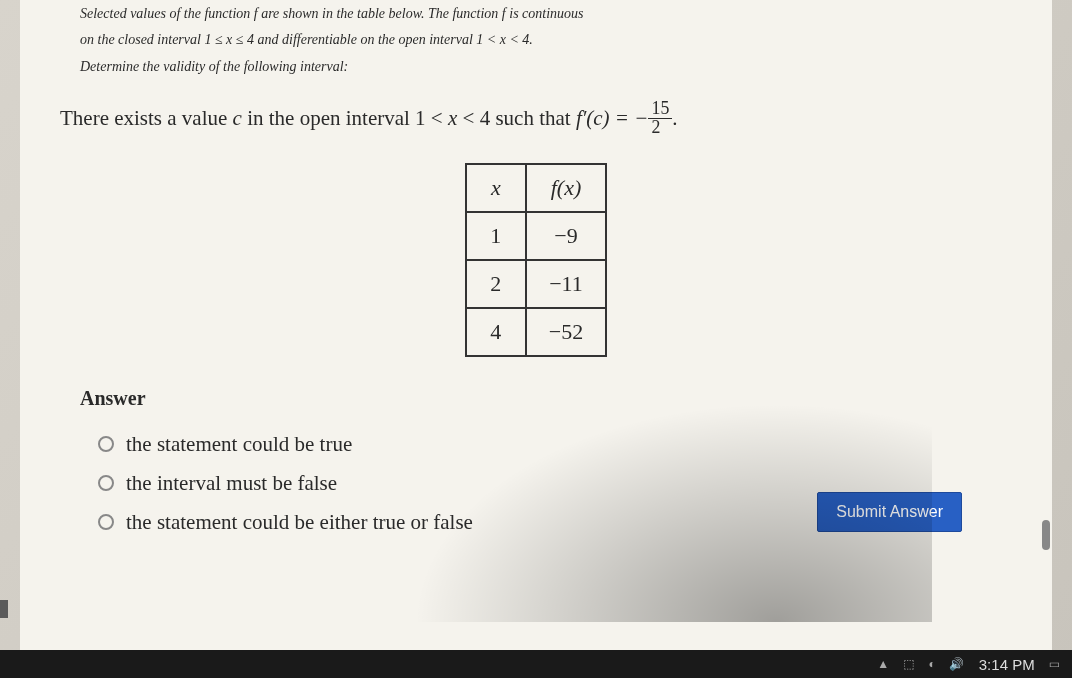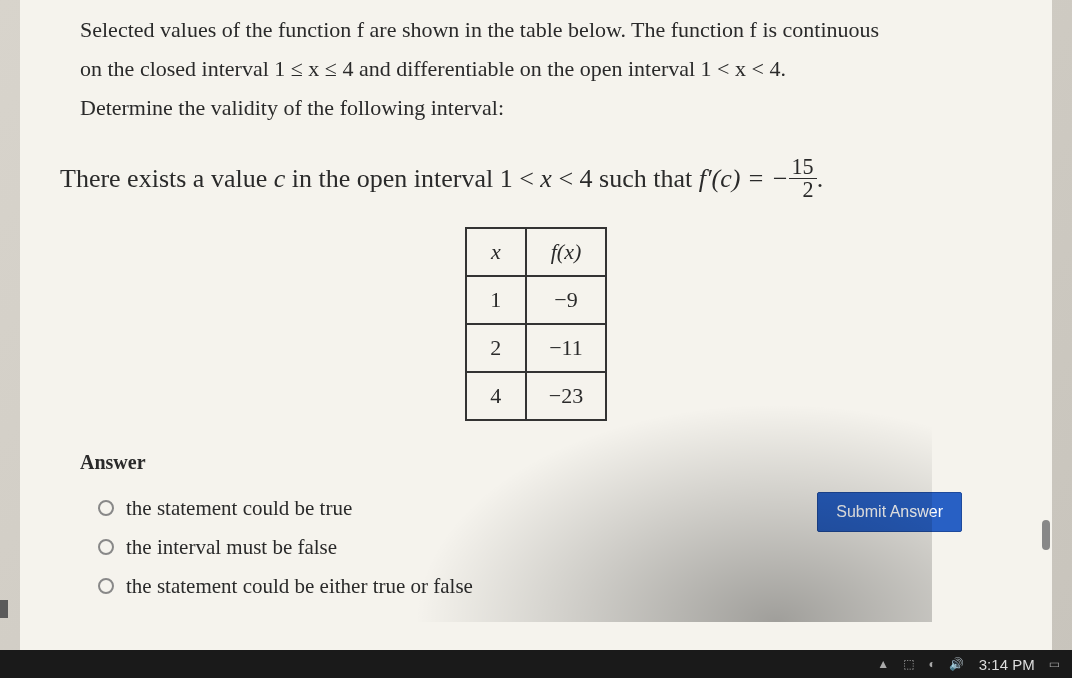--- a/index.html
+++ b/index.html
@@ -17,30 +17,31 @@
     }
     .page {
       background: #f5f3ed;
       margin: 0 20px;
       padding: 0 60px 20px 60px;
       height: 650px;
       color: #2a2a2a;
       position: relative;
     }
     .problem-text {
-      font-size: 22px;
+      font-size: 14px;
       line-height: 1.6;
-      padding-top: 12px;
+      padding-top: 3px;
+      font-style: italic;
     }
     .problem-text p {
       margin-bottom: 4px;
     }
     .statement {
-      font-size: 26px;
-      margin-top: 32px;
+      font-size: 21px;
+      margin-top: 24px;
       margin-bottom: 24px;
       margin-left: -20px;
     }
     .ital { font-style: italic; }
     .table-wrap {
       display: flex;
       justify-content: center;
       margin: 18px 0 30px 0;
     }
     table.data {
@@ -93,21 +94,21 @@
       border: 1px solid #1e4a9c;
       padding: 10px 18px;
       font-size: 16px;
       font-family: Arial, sans-serif;
       cursor: pointer;
       border-radius: 2px;
     }
     .frac {
       display: inline-block;
       vertical-align: middle;
-      text-align: right;
+      text-align: left;
       font-size: 0.85em;
       line-height: 1;
       position: relative;
       top: -2px;
     }
     .frac .num { display: block; border-bottom: 1.5px solid #2a2a2a; padding: 0 3px; }
     .frac .den { display: block; padding: 0 3px; }
     .taskbar {
       position: absolute;
       bottom: 0;
@@ -181,21 +182,21 @@
       <tr>
         <td>1</td>
         <td>−9</td>
       </tr>
       <tr>
         <td>2</td>
         <td>−11</td>
       </tr>
       <tr>
         <td>4</td>
-        <td>−23</td>
+        <td>−52</td>
       </tr>
     </tbody>
       </table>
   </div>
 
   <div class="answer-section">
     <div class="answer-heading">Answer</div>
     <div class="choices">
       <label class="choice">
         <span class="radio"></span>

